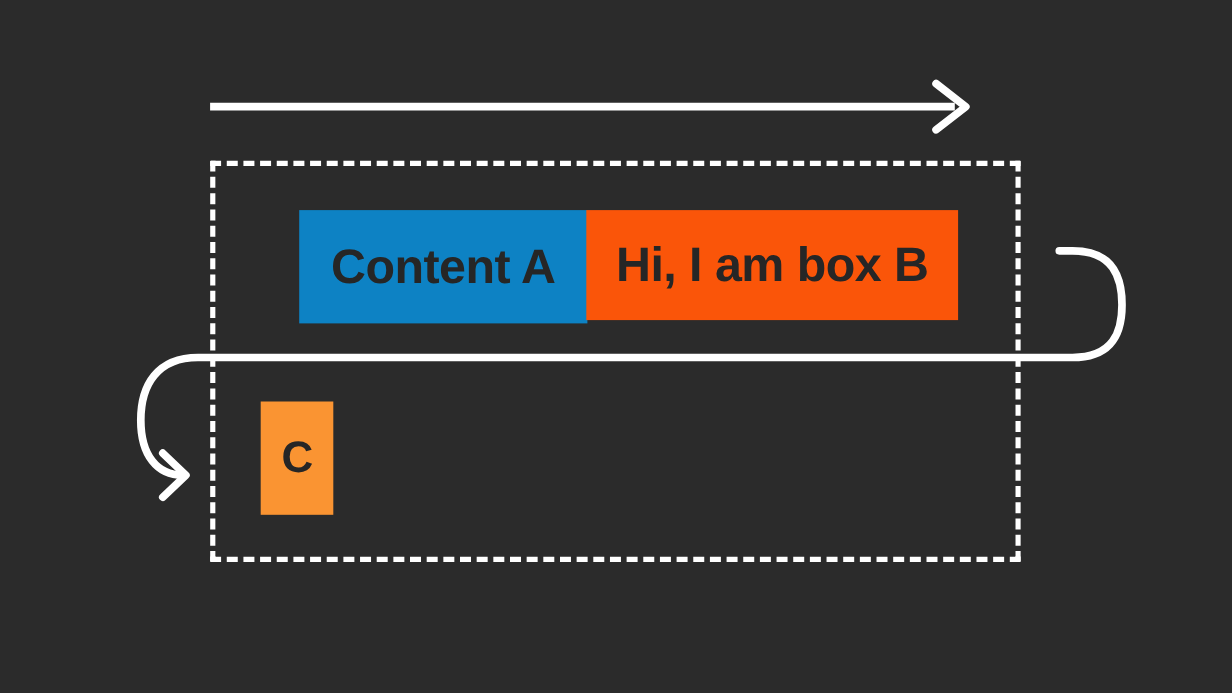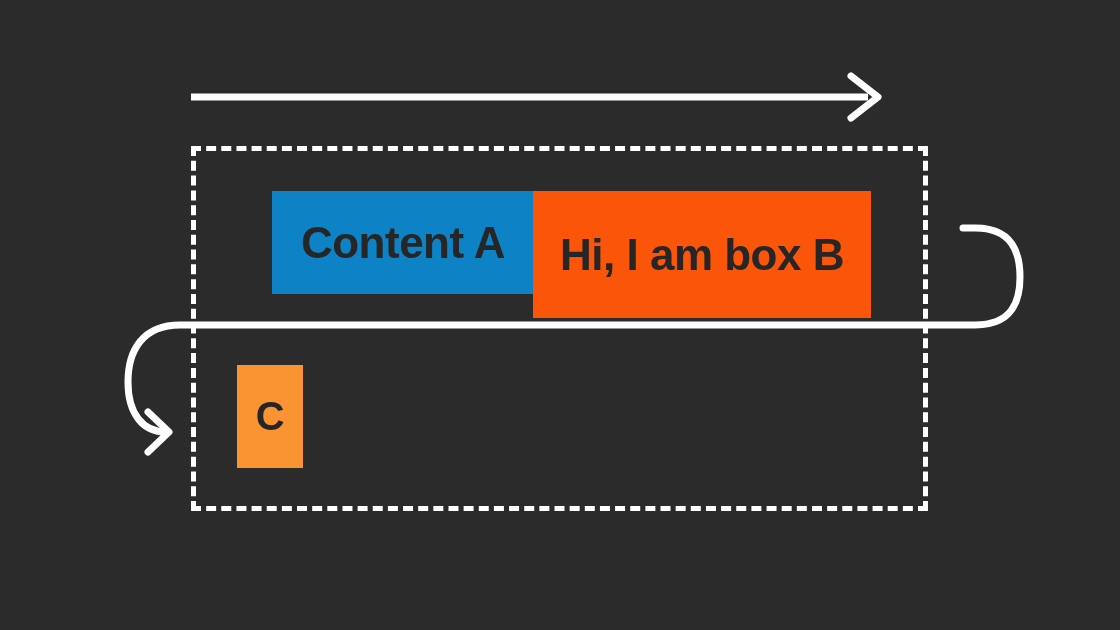--- a/index.html
+++ b/index.html
@@ -50,21 +50,21 @@
     width: 262px;
     height: 103px;
     background: #0d82c4;
     font-size: 44px;
     margin-left: 35px;
   }
   #box-b {
     left: 533px;
     top: 191px;
     width: 338px;
-    height: 127px;
+    height: 100px;
     background: #fa5509;
     font-size: 44px;
   }
   #box-c {
     left: 237px;
     top: 365px;
     width: 66px;
     height: 103px;
     background: #fa9432;
     font-size: 40px;

